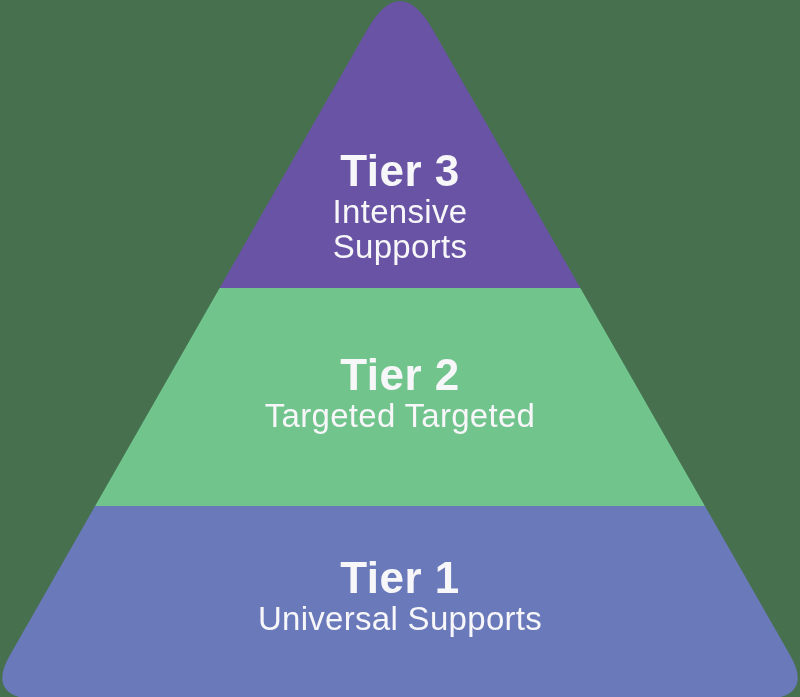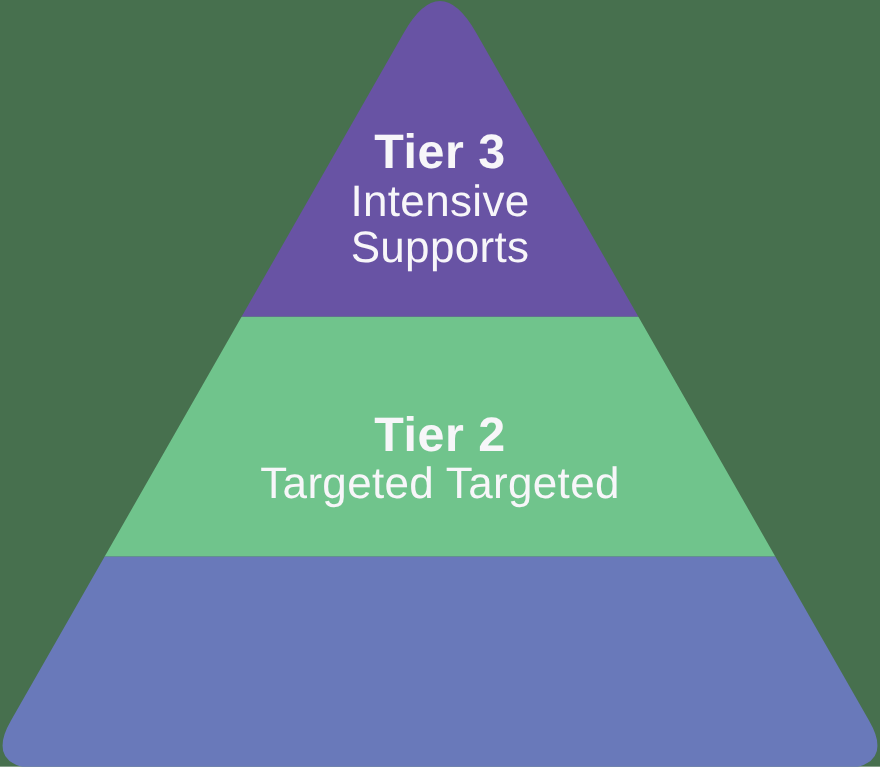--- a/index.html
+++ b/index.html
@@ -30,27 +30,27 @@
     color: var(--text-color);
     white-space: nowrap;
   }
   .tier-text .label {
     font-size: 44px;
     font-weight: bold;
     line-height: 1.12;
     letter-spacing: 0.5px;
   }
   .tier-text .sublabel {
-    font-size: 40px;
+    font-size: 33px;
     font-weight: normal;
     line-height: 1.04;
     letter-spacing: 0.3px;
   }
-  .tier-text.tier-3 { top: 114px; }
-  .tier-text.tier-2 { top: 350px; margin-top: 21px; }
+  .tier-text.tier-3 { top: 146px; }
+  .tier-text.tier-2 { top: 350px; }
   .tier-text.tier-1 { top: 553px; }
   .tier-text.tier-3 .sublabel {
     white-space: normal;
     max-width: 250px;
     margin: 0 auto;
   }
 </style>
 </head>
 <body>
 
@@ -75,14 +75,18 @@
   <div class="tier-text tier-3">
     <div class="label">Tier 3</div>
     <div class="sublabel">Intensive Supports</div>
   </div>
 
   <div class="tier-text tier-2">
     <div class="label">Tier 2</div>
     <div class="sublabel">Targeted Targeted</div>
   </div>
 
+  <div class="tier-text tier-1">
+    <div class="label">Tier 1</div>
+    <div class="sublabel">Universal Supports</div>
+  </div>
 
 </div>
 
 </body></html>

